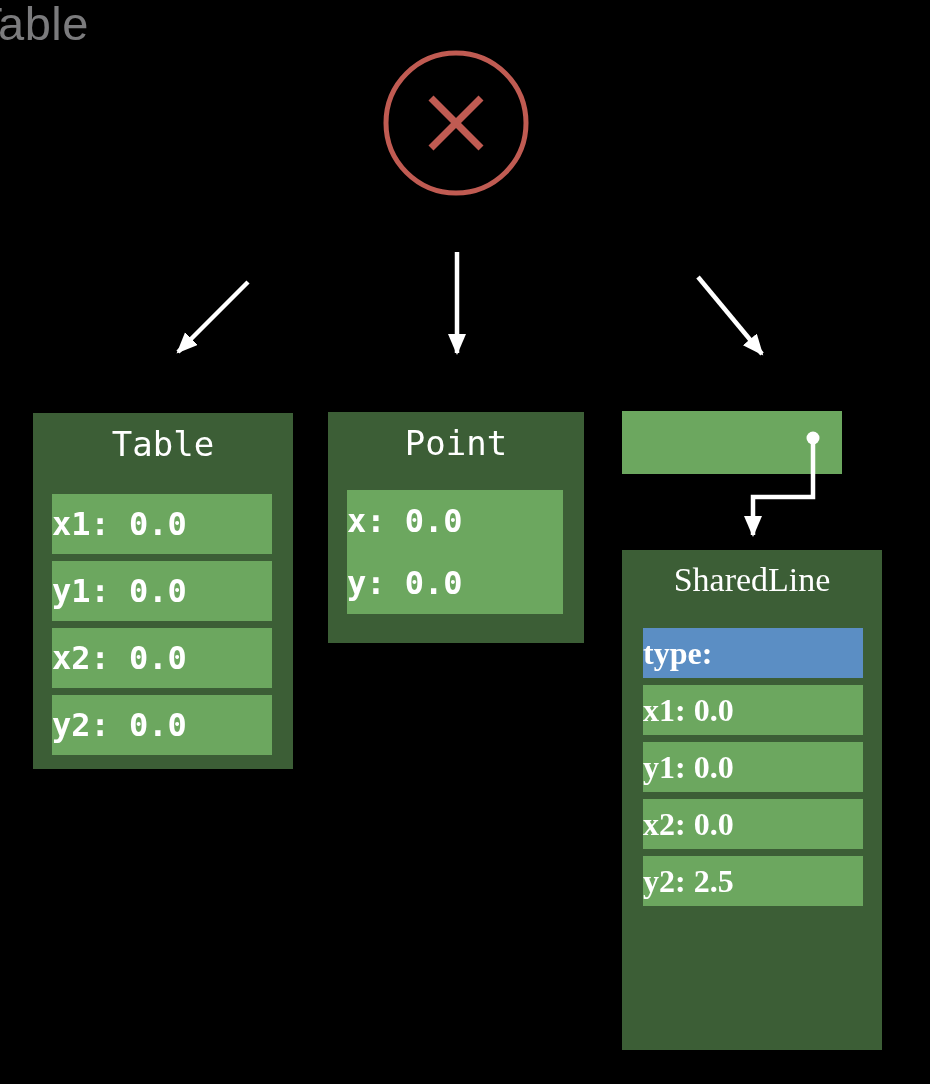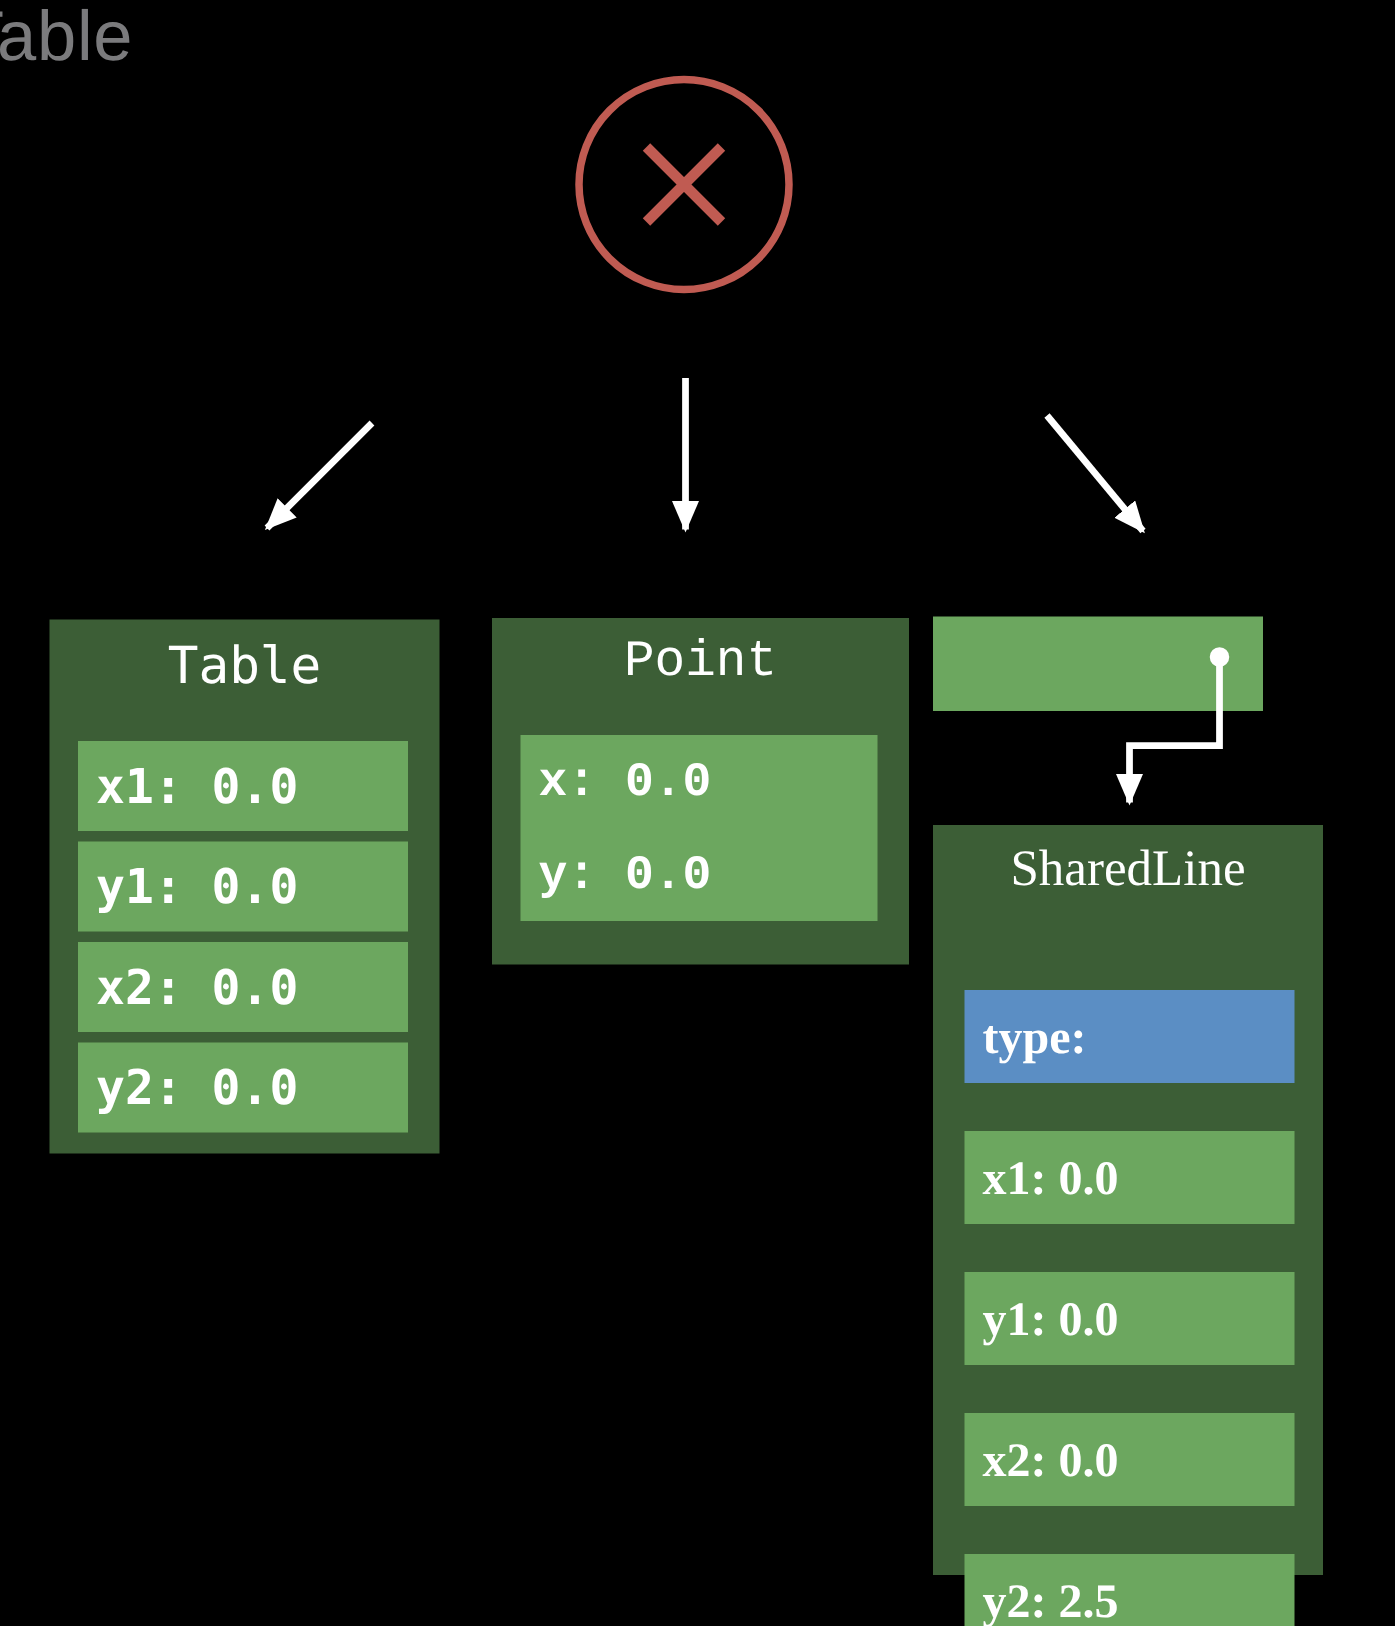--- a/index.html
+++ b/index.html
@@ -55,32 +55,31 @@
   .field-rows {
     position: absolute;
     left: 19px;
     right: 21px;
   }
   .field-row {
     background: var(--field-bg, #6ca75f);
     color: var(--text, #fff);
     font-size: 32px;
     font-weight: 700;
-    padding-left: 12px;
     display: flex;
     align-items: center;
   }
   .field-row.meta { background: var(--meta-field-bg, #5b8ec4); }
 
   .obj-box--line  .field-rows { top: 81px; }
   .obj-box--line  .field-row  { height: 60px; margin-bottom: 7px; }
   .obj-box--point .field-rows { top: 78px; }
   .obj-box--point .field-row  { height: 62px; margin-bottom: 0; }
   .obj-box--shared .field-rows { top: 78px; left: 21px; right: 19px; }
-  .obj-box--shared .field-row  { height: 62px; margin-bottom: 7px; margin-top: 32px; }
+  .obj-box--shared .field-row  { height: 50px; margin-bottom: 7px; }
 
   
   .pointer-cell {
     position: absolute;
     left: 622px; top: 411px;
     width: 220px; height: 63px;
     background: var(--field-bg, #6ca75f);
   }
 </style>
 </head>
@@ -116,21 +115,21 @@
   <div class="obj-box obj-box--line" style="left:33px; top:413px; width:260px; height:356px;">
     <div class="obj-header">Table</div>
     <div class="field-rows">
       <div class="field-row">x1: 0.0</div>
       <div class="field-row">y1: 0.0</div>
       <div class="field-row">x2: 0.0</div>
       <div class="field-row">y2: 0.0</div>
     </div>
   </div>
 
-  <div class="obj-box obj-box--point" style="left:328px; top:412px; width:278px; height:231px;font-family:Liberation Mono, monospace;">
+  <div class="obj-box obj-box--point" style="left:328px; top:412px; width:256px; height:231px;">
     <div class="obj-header">Point</div>
     <div class="field-rows">
       <div class="field-row">x: 0.0</div>
       <div class="field-row">y: 0.0</div>
     </div>
   </div>
 
   <div class="pointer-cell"></div>
 
   <div class="obj-box obj-box--shared" style="left:622px; top:550px; width:260px; height:500px;font-family:Liberation Serif, serif;">

